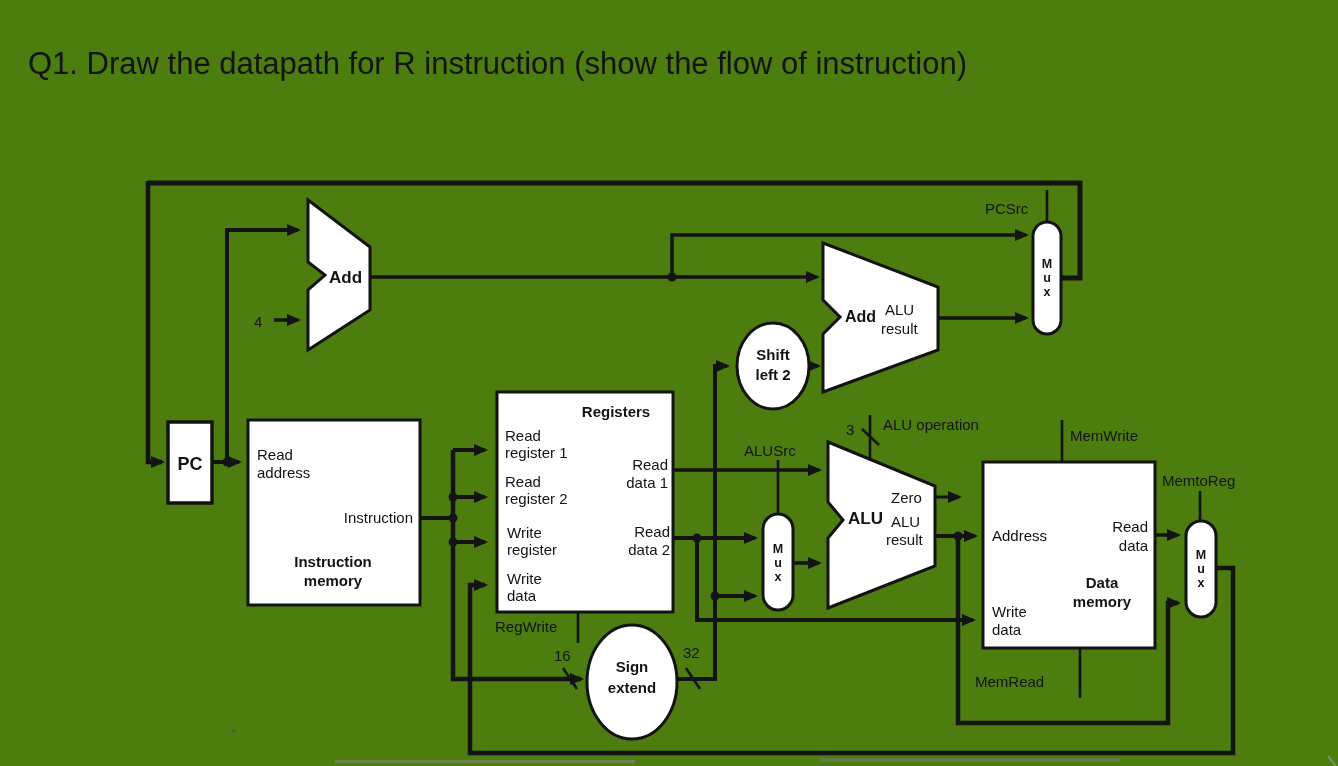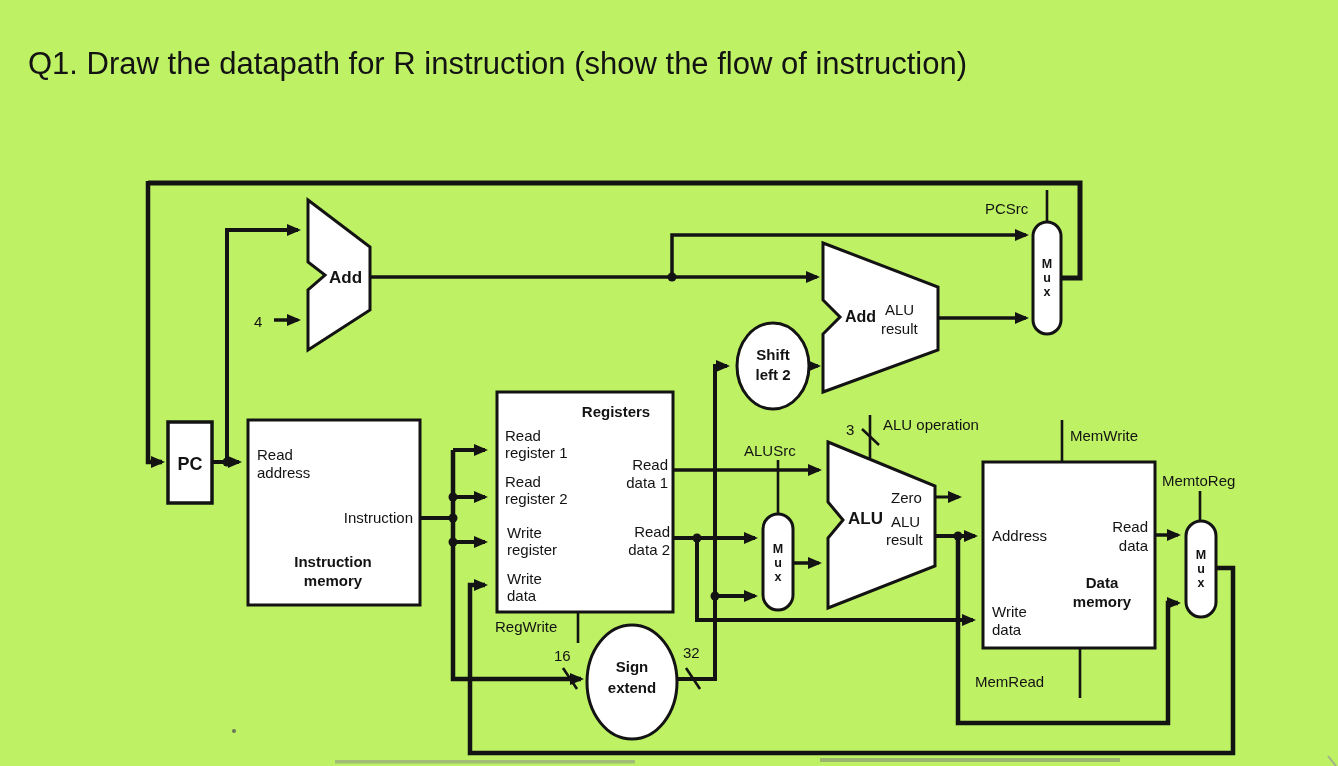--- a/index.html
+++ b/index.html
@@ -1,16 +1,16 @@
 <!DOCTYPE html>
 <html><head>
 <meta charset="utf-8">
 <style>
   html,body{margin:0;padding:0;background:#ffffff;}
-  #page{position:relative;width:1338px;height:766px;background:#bef264;overflow:hidden;
+  #page{position:relative;width:1338px;height:766px;background:#4d7c0f;overflow:hidden;
         font-family:"Liberation Sans", sans-serif;}
   svg{position:absolute;left:0;top:0;}
   .wire{stroke:#131313;fill:none;}
   .shape{stroke:#131313;fill:#ffffff;}
   .ctrl{stroke:#131313;fill:none;stroke-width:2.6;}
   text{fill:#131313;font-family:"Liberation Sans", sans-serif;}
   .lbl{font-size:15px;}
   .bold{font-weight:bold;}
   .muxtxt{font-size:12.5px;font-weight:bold;text-anchor:middle;}
   .num{font-size:15px;}

